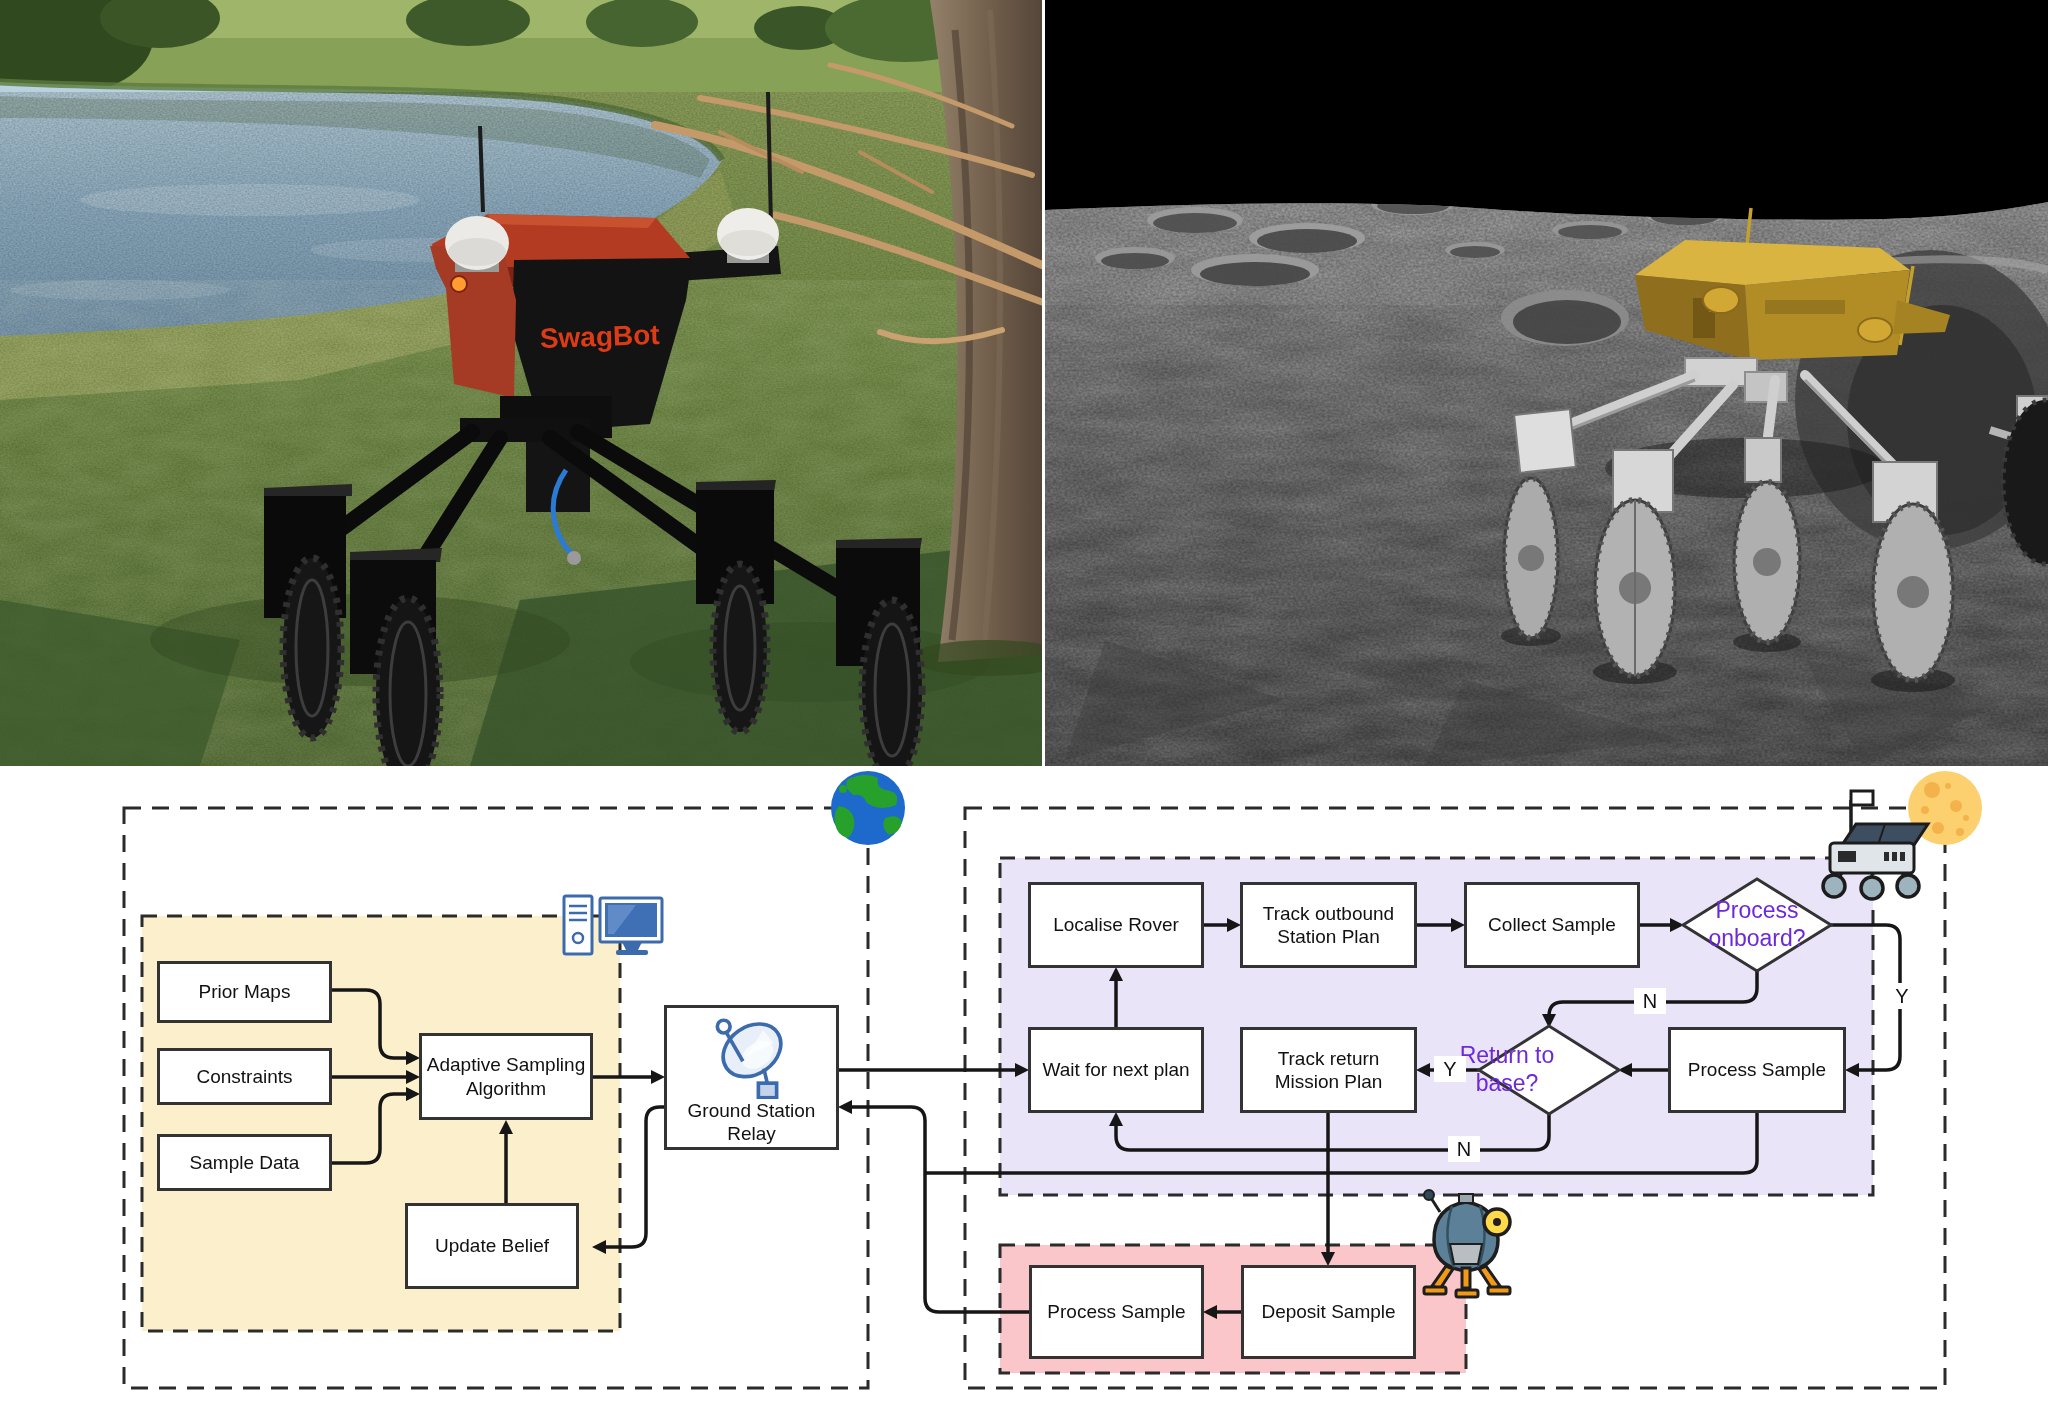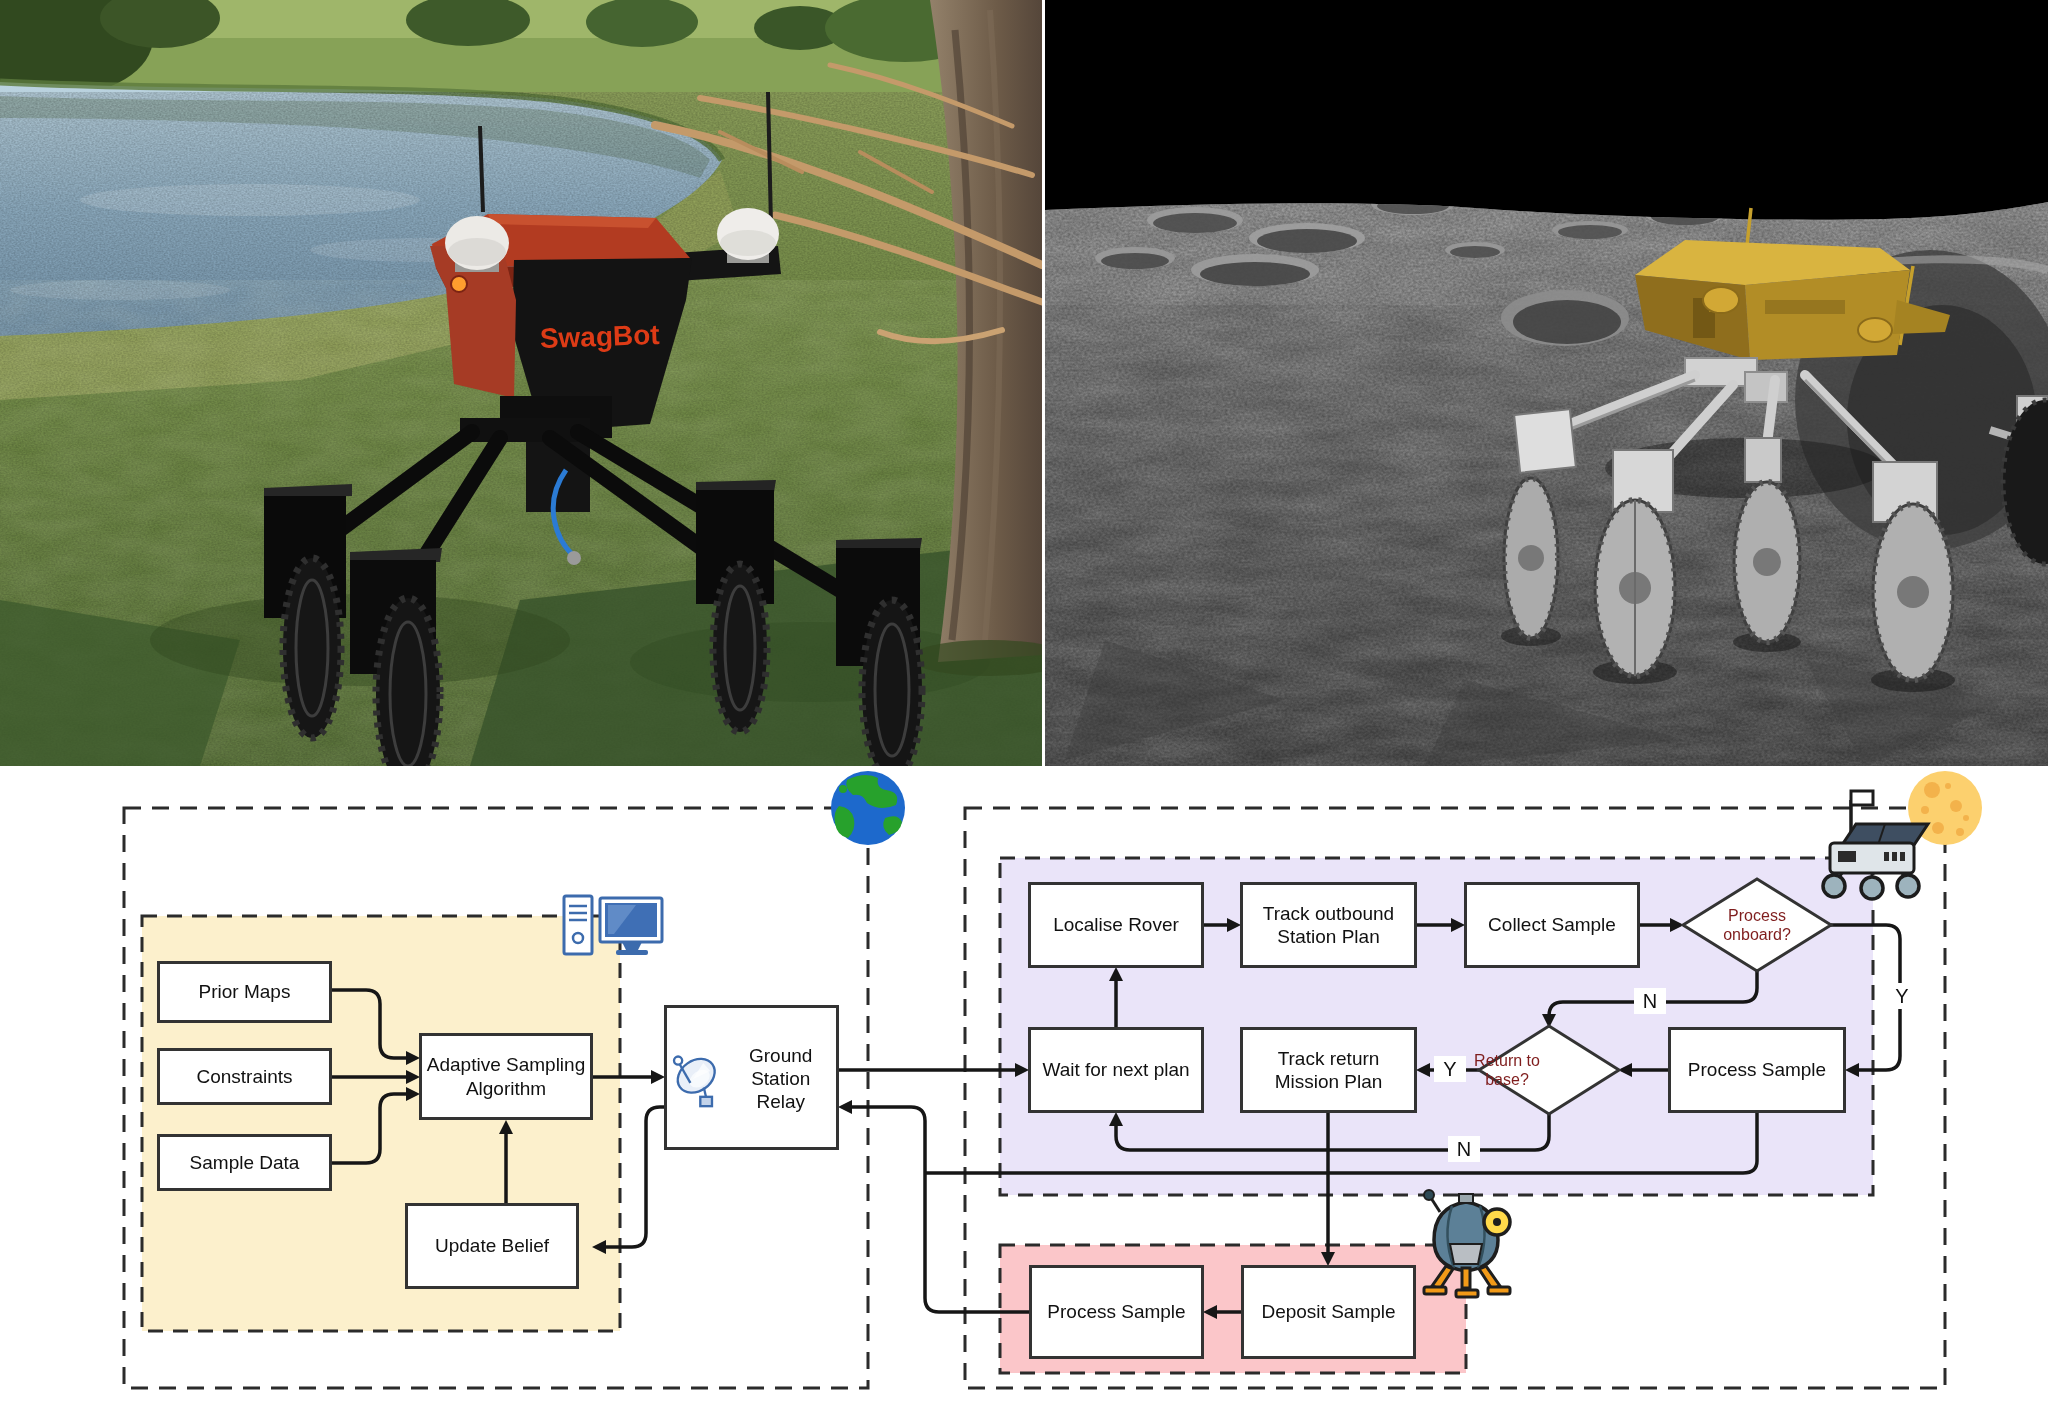--- a/index.html
+++ b/index.html
@@ -4,24 +4,24 @@
 <style>
   html,body{margin:0;padding:0;background:#ffffff;}
   .stage{position:relative;width:2048px;height:1409px;background:#ffffff;overflow:hidden;
          font-family:"Liberation Sans",sans-serif;}
   .photo{position:absolute;top:0;display:block;}
   .flowsvg{position:absolute;left:0;top:766px;}
   .node{position:absolute;background:#ffffff;border:3px solid #333333;box-sizing:border-box;
         display:flex;align-items:center;justify-content:center;text-align:center;
         font-size:19px;line-height:1.22;color:#111;padding:2px;}
   .dlabel{position:absolute;display:flex;align-items:center;justify-content:center;text-align:center;
-        font-size:16px;line-height:1.2;color:#7f1d1d;}
+        font-size:23px;line-height:1.2;color:#6d28d9;}
   .yn{position:absolute;background:#ffffff;font-size:20px;color:#111;display:flex;
         align-items:center;justify-content:center;padding:0 2px;}
-  .gsr{padding:4px 0 2px 0;}
+  .gsr{flex-direction:column;padding:4px 0 2px 0;}
   .gsr .gsr-label{font-size:19px;color:#111;}
 </style>
 </head>
 <body>
 
 <div class="stage">
 
   <svg class="photo" style="left:0;top:0" width="1042" height="766" viewBox="0 0 1042 766">
     <defs>
       <linearGradient id="gWater" x1="0" y1="0" x2="0" y2="1">

